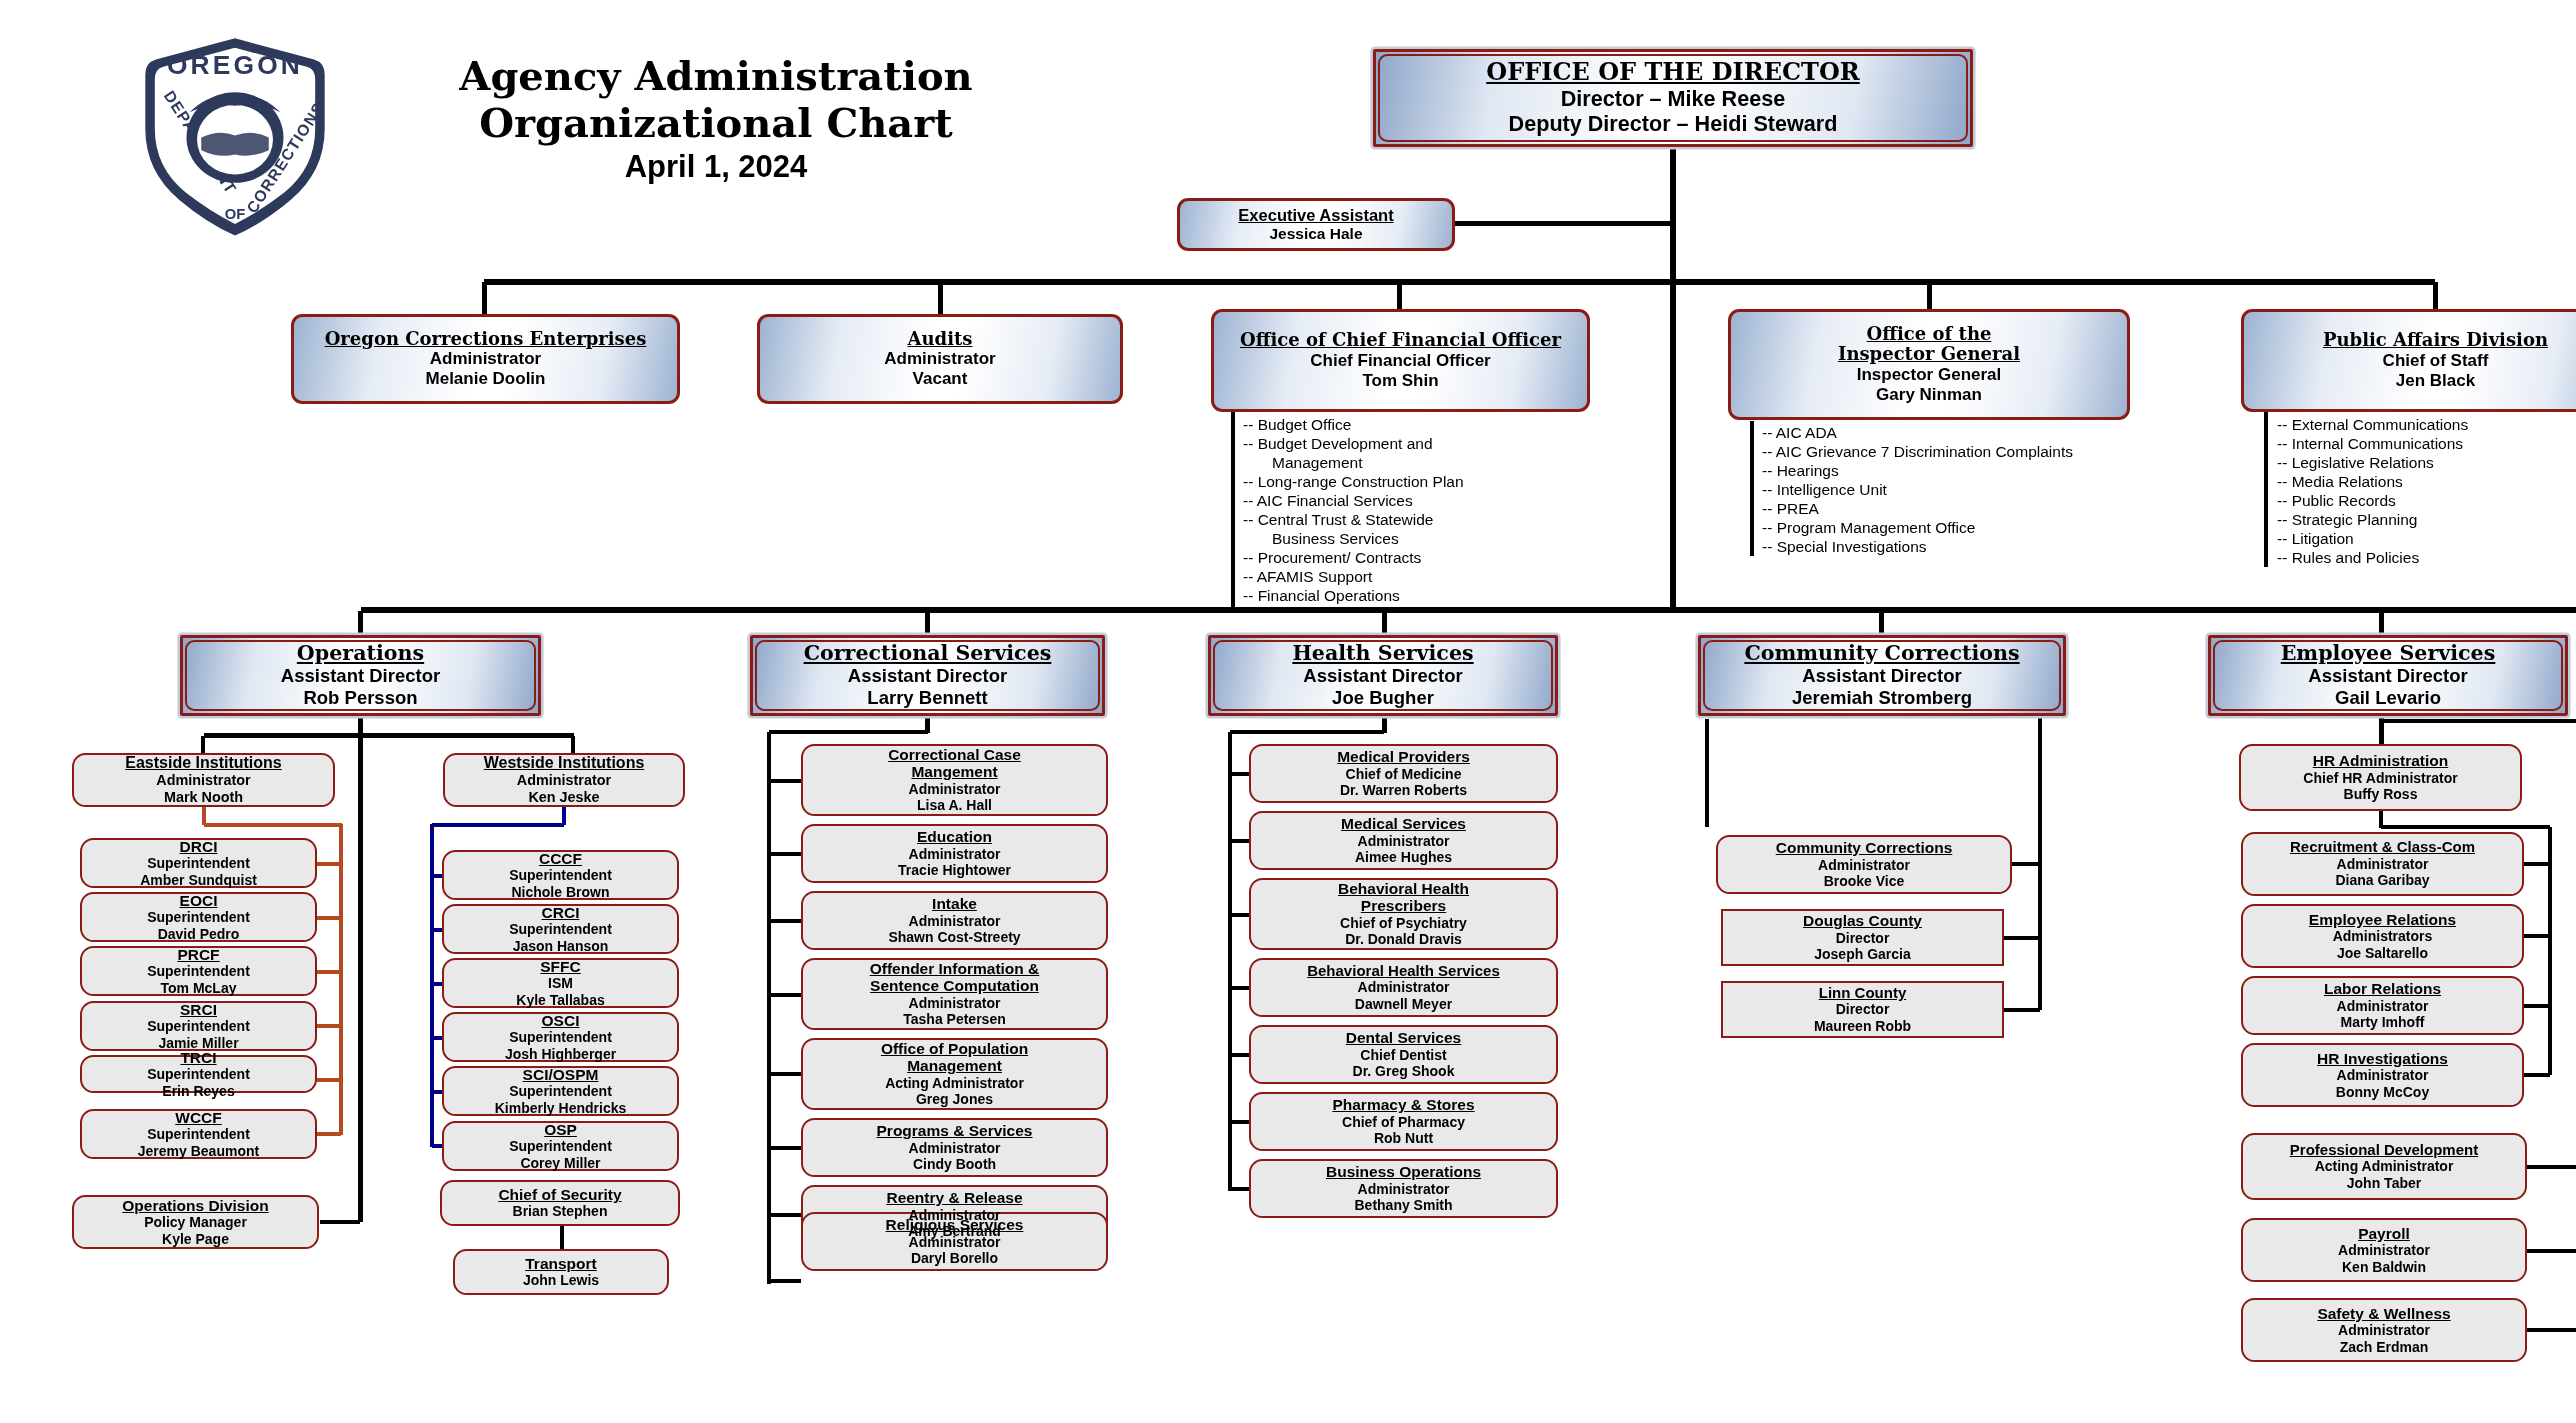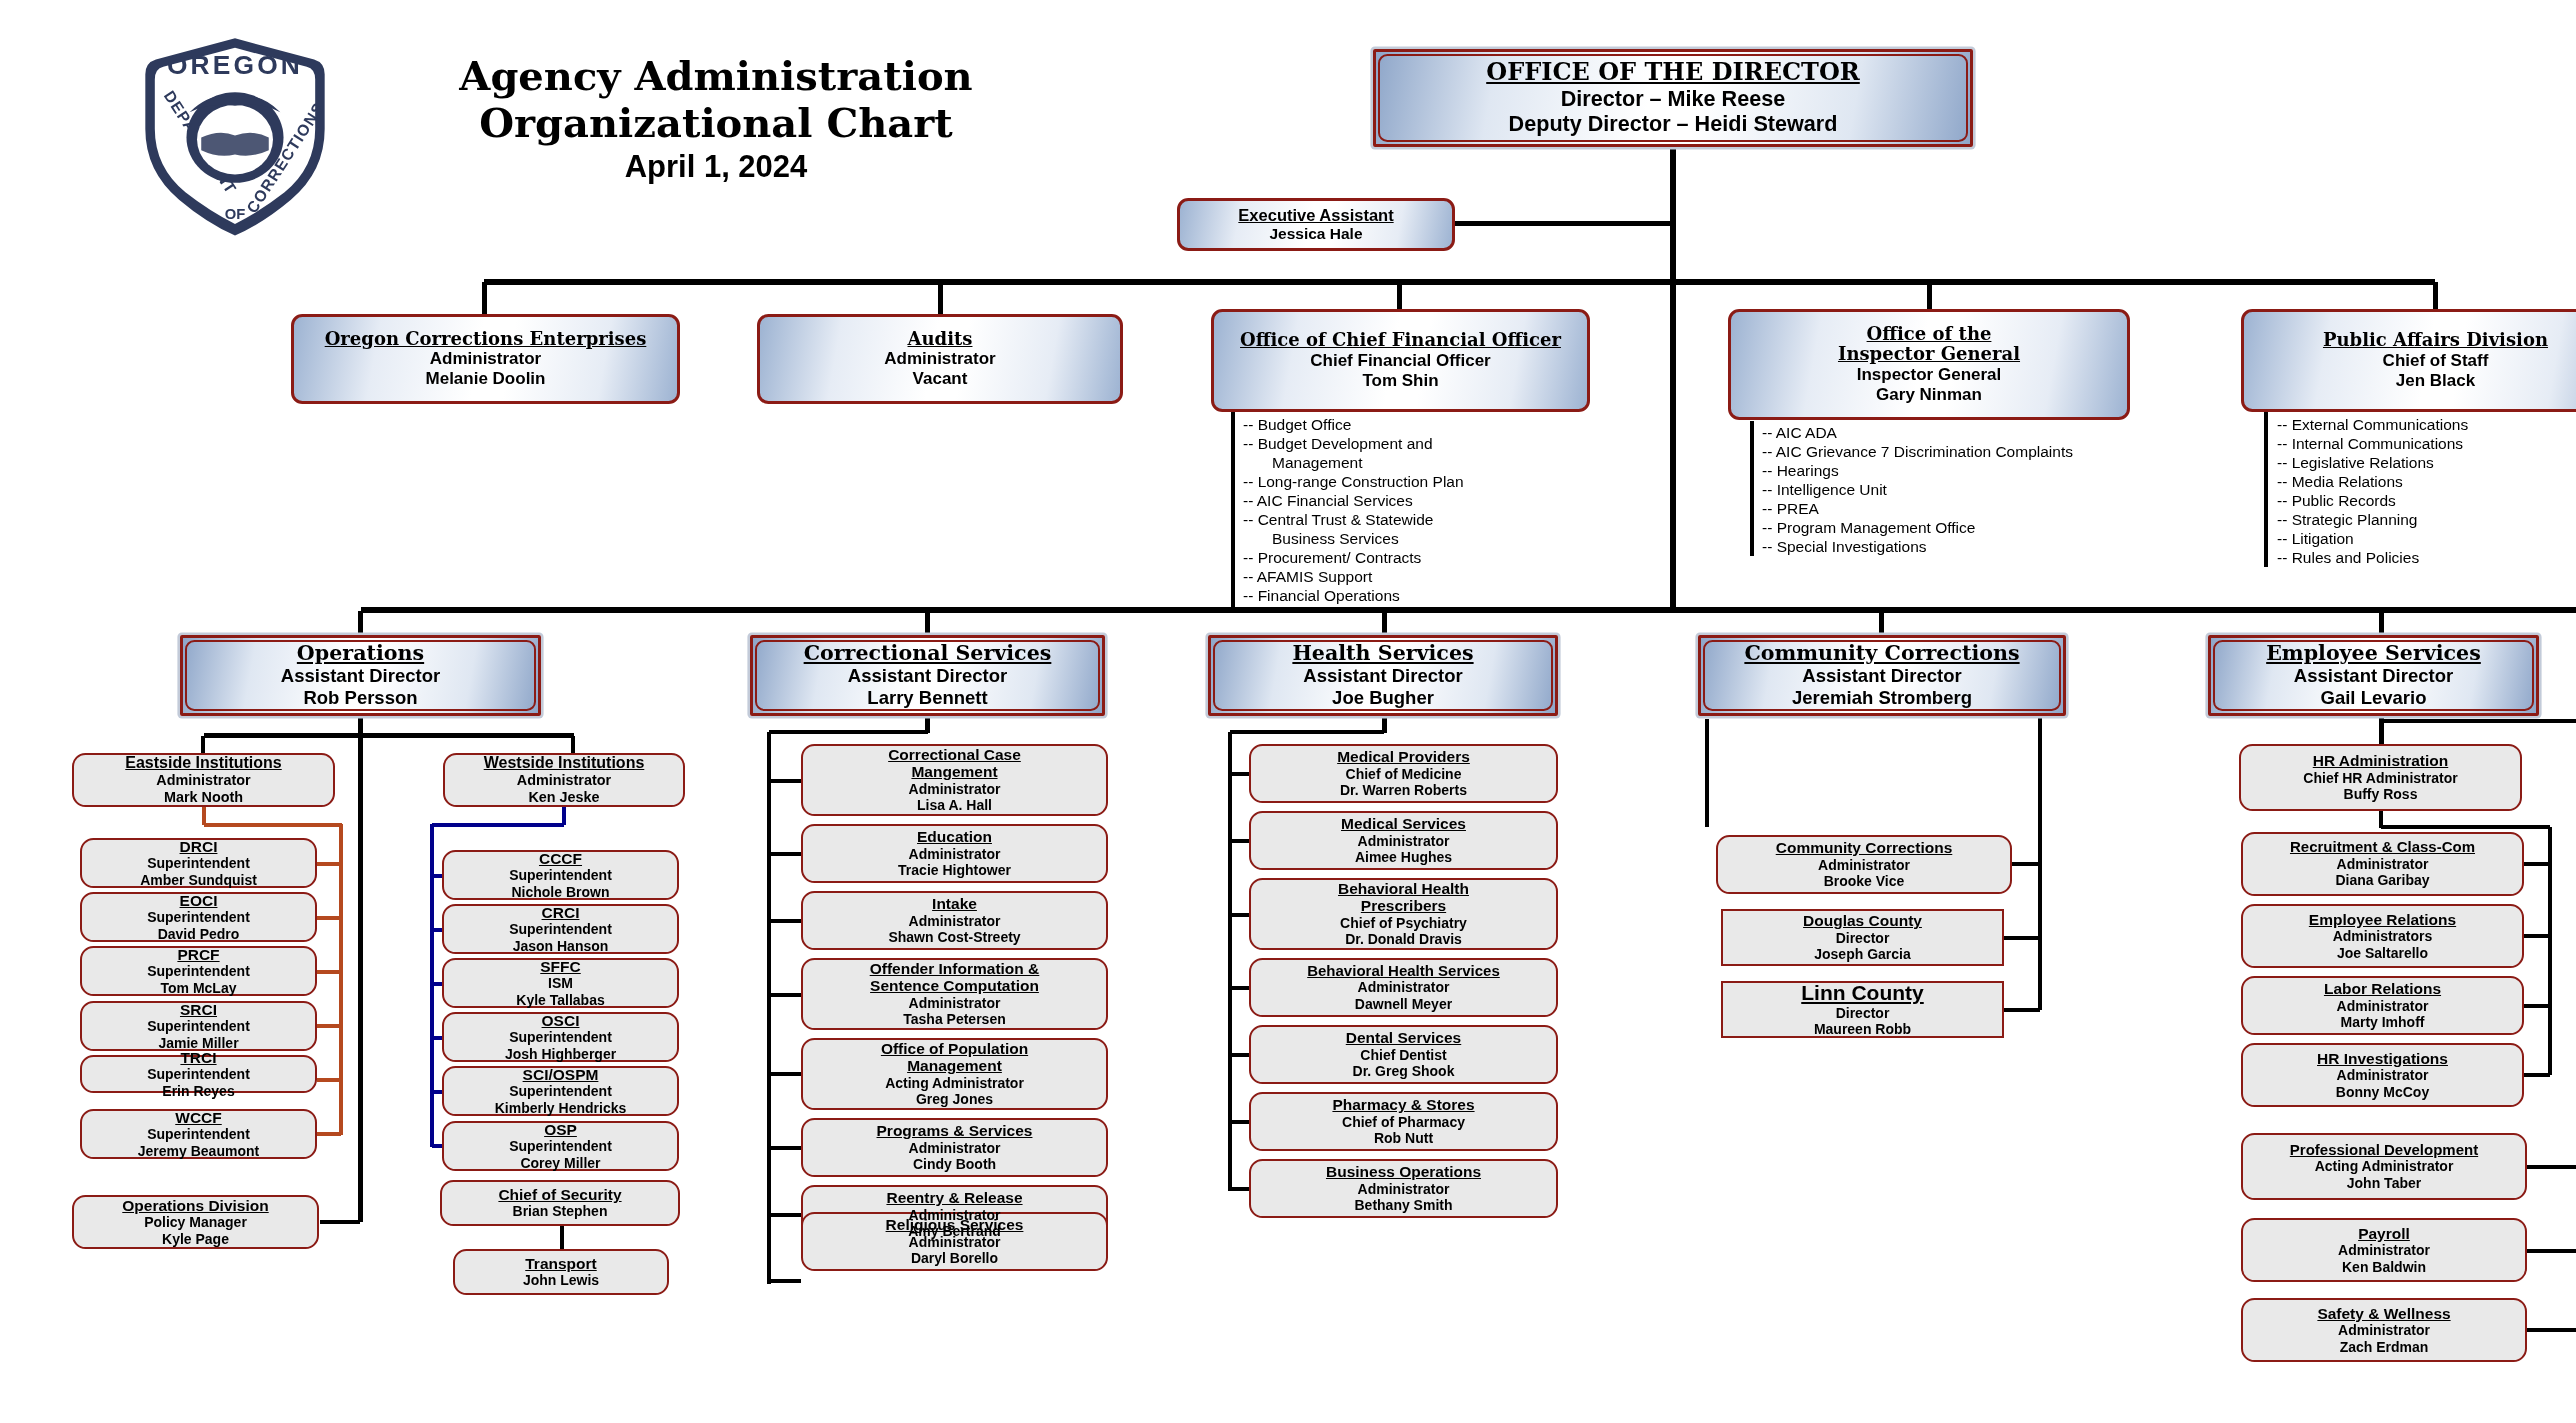--- a/index.html
+++ b/index.html
@@ -185,21 +185,21 @@
       <div class="box-title serif" style="font-size: 20.6px;">Health Services</div>
       <div class="box-line" style="font-size: 18.5px;">Assistant Director</div>
       <div class="box-line" style="font-size: 18.5px;">Joe Bugher</div>
     </div>
     <div class="box style-A2" style="left: 1698px; top: 635px; width: 368px; height: 81px;">
       <div class="inner-ring"></div>
       <div class="box-title serif" style="font-size: 20.6px;">Community Corrections</div>
       <div class="box-line" style="font-size: 18.5px;">Assistant Director</div>
       <div class="box-line" style="font-size: 18.5px;">Jeremiah Stromberg</div>
     </div>
-    <div class="box style-A2" style="left: 2208px; top: 635px; width: 331px; height: 81px;">
+    <div class="box style-A2" style="left: 2208px; top: 635px; width: 360px; height: 81px;">
       <div class="inner-ring"></div>
       <div class="box-title serif" style="font-size: 20.6px;">Employee Services</div>
       <div class="box-line" style="font-size: 18.5px;">Assistant Director</div>
       <div class="box-line" style="font-size: 18.5px;">Gail Levario</div>
     </div>
     <div class="box style-D" style="left: 72px; top: 753px; width: 263px; height: 54px;">
       <div class="box-title" style="font-size: 16px;">Eastside Institutions</div>
       <div class="box-line" style="font-size: 14.4px;">Administrator</div>
       <div class="box-line" style="font-size: 14.4px;">Mark Nooth</div>
     </div>
@@ -364,21 +364,21 @@
       <div class="box-title" style="font-size: 15.5px;">Community Corrections</div>
       <div class="box-line" style="font-size: 14px;">Administrator</div>
       <div class="box-line" style="font-size: 14px;">Brooke Vice</div>
     </div>
     <div class="box style-E" style="left: 1721px; top: 909px; width: 283px; height: 57px;">
       <div class="box-title" style="font-size: 15.5px;">Douglas County</div>
       <div class="box-line" style="font-size: 14px;">Director</div>
       <div class="box-line" style="font-size: 14px;">Joseph Garcia</div>
     </div>
     <div class="box style-E" style="left: 1721px; top: 981px; width: 283px; height: 57px;">
-      <div class="box-title" style="font-size: 21px;">Linn County</div>
+      <div class="box-title" style="font-size: 15px;">Linn County</div>
       <div class="box-line" style="font-size: 14px;">Director</div>
       <div class="box-line" style="font-size: 14px;">Maureen Robb</div>
     </div>
     <div class="box style-D" style="left: 2239px; top: 744px; width: 283px; height: 67px;">
       <div class="box-title" style="font-size: 15.5px;">HR Administration</div>
       <div class="box-line" style="font-size: 14px;">Chief HR Administrator</div>
       <div class="box-line" style="font-size: 14px;">Buffy Ross</div>
     </div>
     <div class="box style-D" style="left: 2241px; top: 832px; width: 283px; height: 64px;">
       <div class="box-title" style="font-size: 15px;">Recruitment &amp; Class-Com</div>

